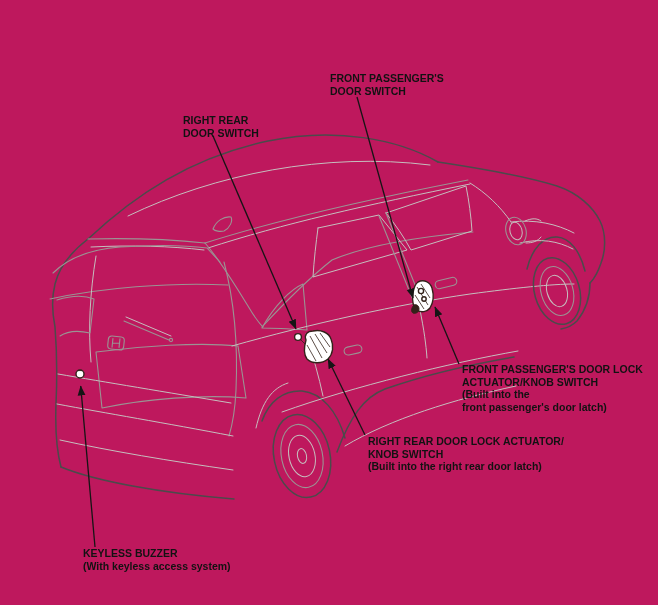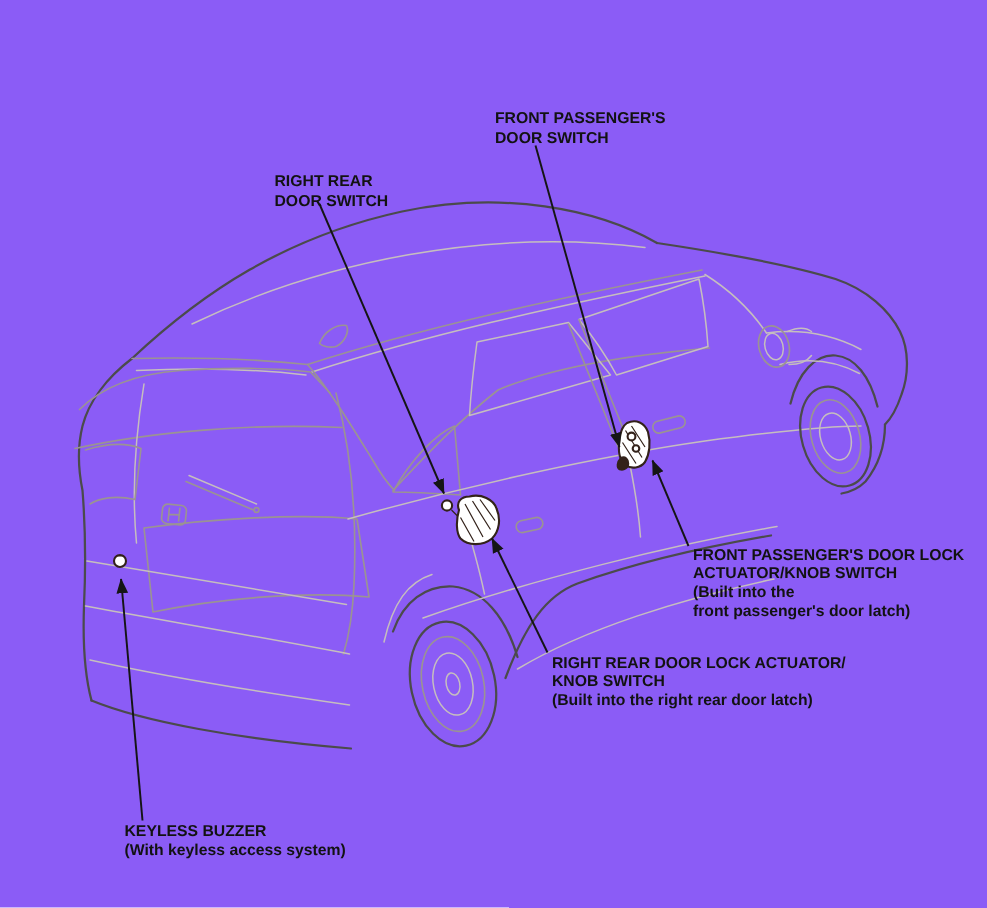--- a/index.html
+++ b/index.html
@@ -1,16 +1,16 @@
 <!DOCTYPE html>
 <html><head>
 <meta charset="utf-8">
 <style>
   html,body{margin:0;padding:0;background:#fff;}
-  #stage{position:relative;width:658px;height:605px;background:#8b5cf6;overflow:hidden;}
+  #stage{position:relative;width:658px;height:605px;background:#be185d;overflow:hidden;}
   svg{display:block;}
   .lbl{font:bold 10.5px "Liberation Sans", sans-serif;fill:#121212;}
   .dark{fill:none;stroke:#4b4b4b;stroke-width:1.5;stroke-linecap:round;stroke-linejoin:round;}
   .mid{fill:none;stroke:#9b9393;stroke-width:1.1;stroke-linecap:round;stroke-linejoin:round;}
   .lt{fill:none;stroke:#c6bebe;stroke-width:1;stroke-linecap:round;stroke-linejoin:round;}
   .comp{fill:#fff;stroke:#33221a;stroke-width:1.4;stroke-linejoin:round;}
   .comph{fill:none;stroke:#33221a;stroke-width:.8;}
   .lead{fill:none;stroke:#151515;stroke-width:1.3;}
 </style>
 </head>

